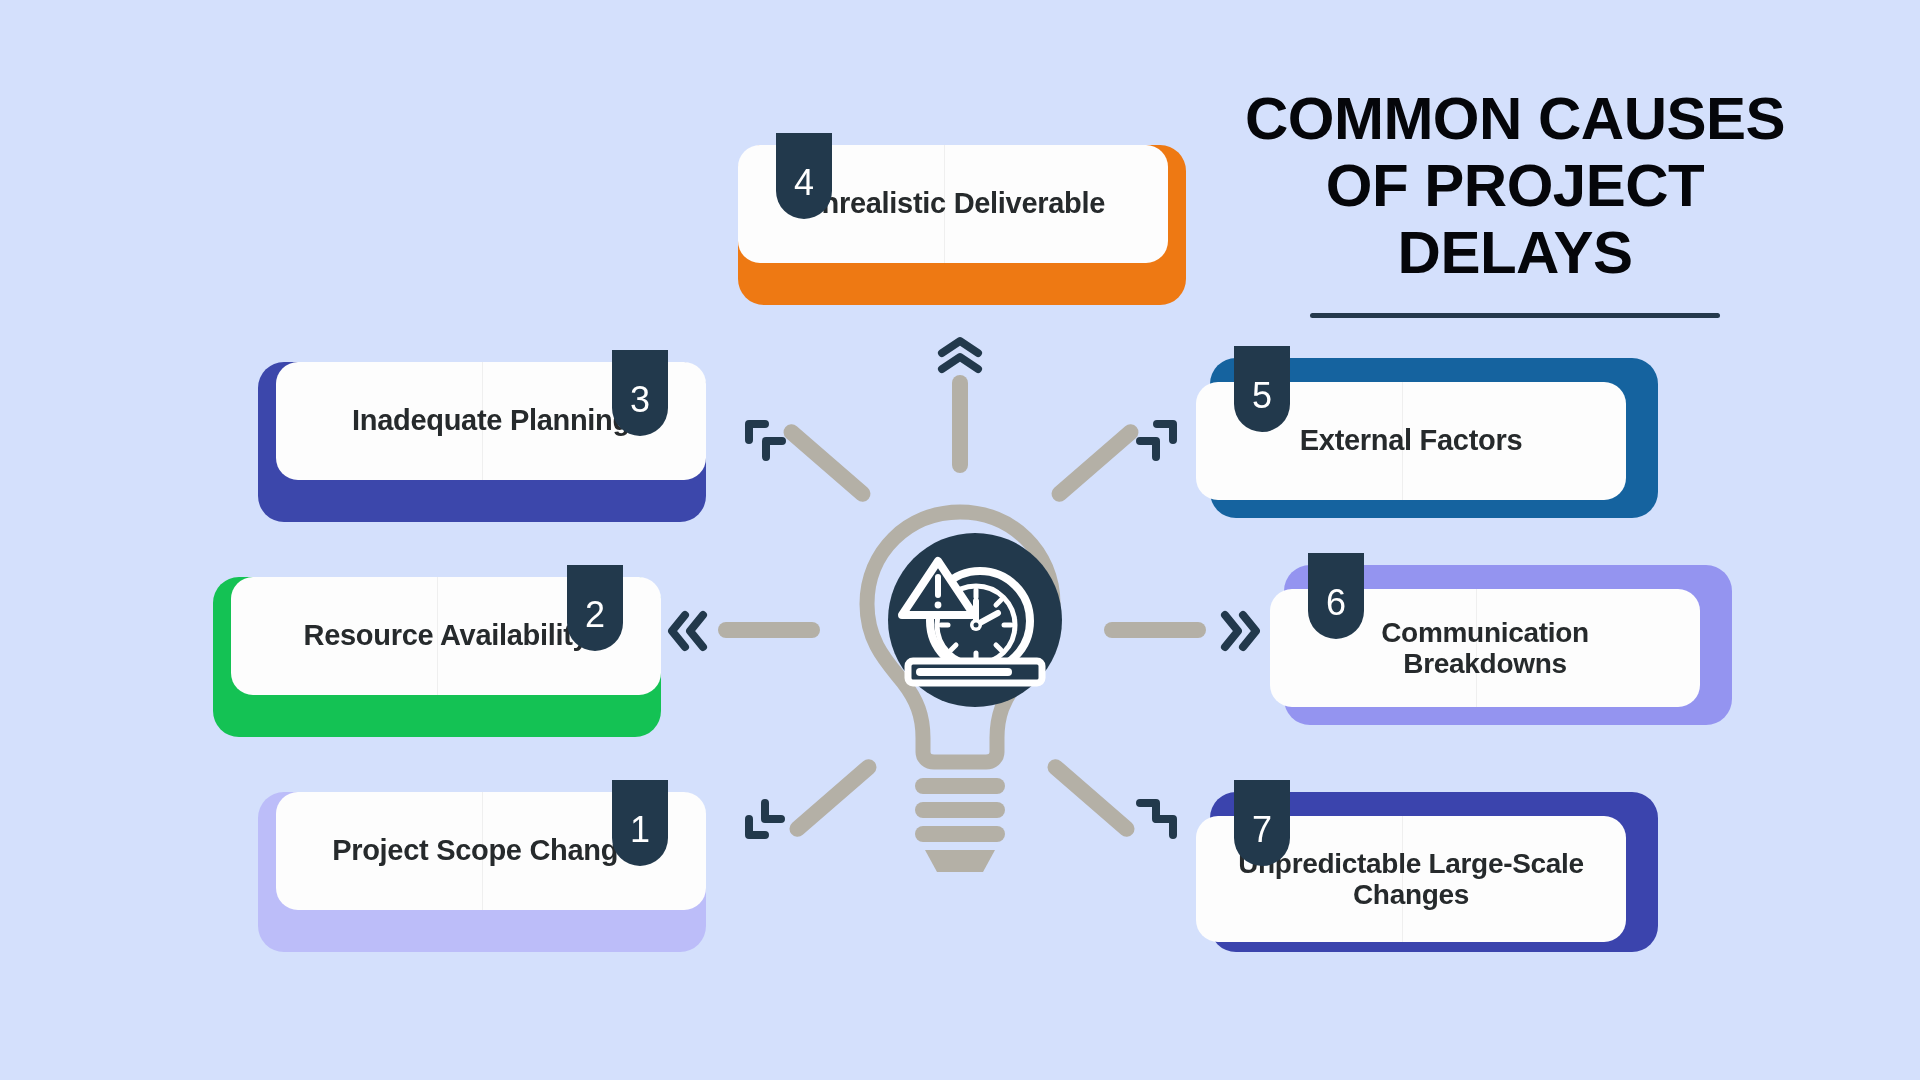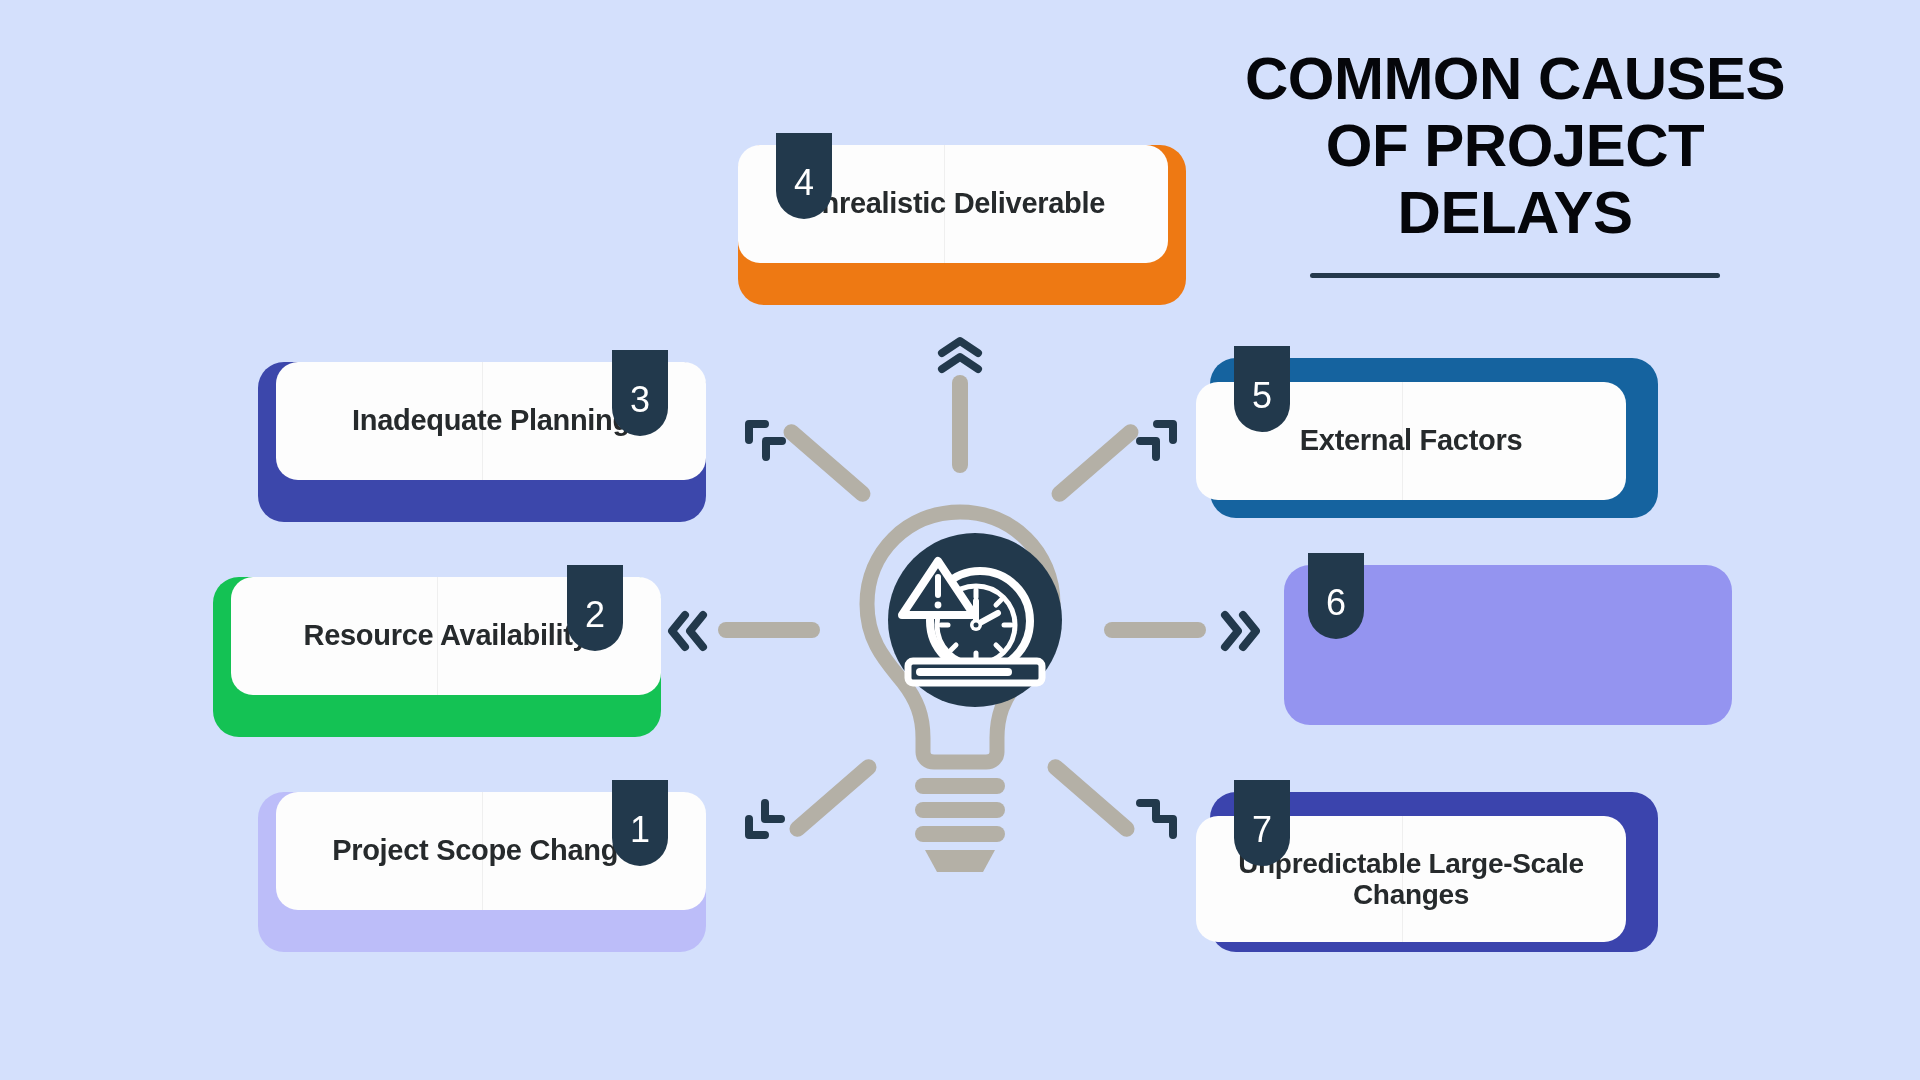--- a/index.html
+++ b/index.html
@@ -32,20 +32,21 @@
     text-align: center;
   }
   #page-title {
     font-family: "Liberation Sans", sans-serif;
     font-weight: bold;
     font-size: 60px;
     line-height: 1.12;
     letter-spacing: -0.5px;
     color: #05060a;
     text-transform: uppercase;
+    margin-top: 40px;
   }
   #title-rule {
     margin: 26px auto 0 auto;
     width: 410px;
     height: 5px;
     border-radius: 3px;
     background: #24394c;
   }
 
   
@@ -310,20 +311,23 @@
   <div class="card left" style="left:213px; top:577px; width:448px; height:160px;">
     <div class="card-back" style="background:#14c254;"></div>
     <div class="card-front">
       <div class="card-label">Resource Availability</div>
     </div>
     <div class="badge">2</div>
   </div>
 
   <div class="card right" style="left:1270px; top:565px; width:448px; height:160px;">
     <div class="card-back" style="background:#9494f0; left:14px;"></div>
+    <div class="card-front">
+      <div class="card-label tight">Communication Breakdowns</div>
+    </div>
     <div class="badge">6</div>
   </div>
 
   <div class="card left" style="left:258px; top:792px; width:448px; height:160px;">
     <div class="card-back" style="background:#bcbdf9;"></div>
     <div class="card-front">
       <div class="card-label">Project Scope Changes</div>
     </div>
     <div class="badge">1</div>
   </div>

